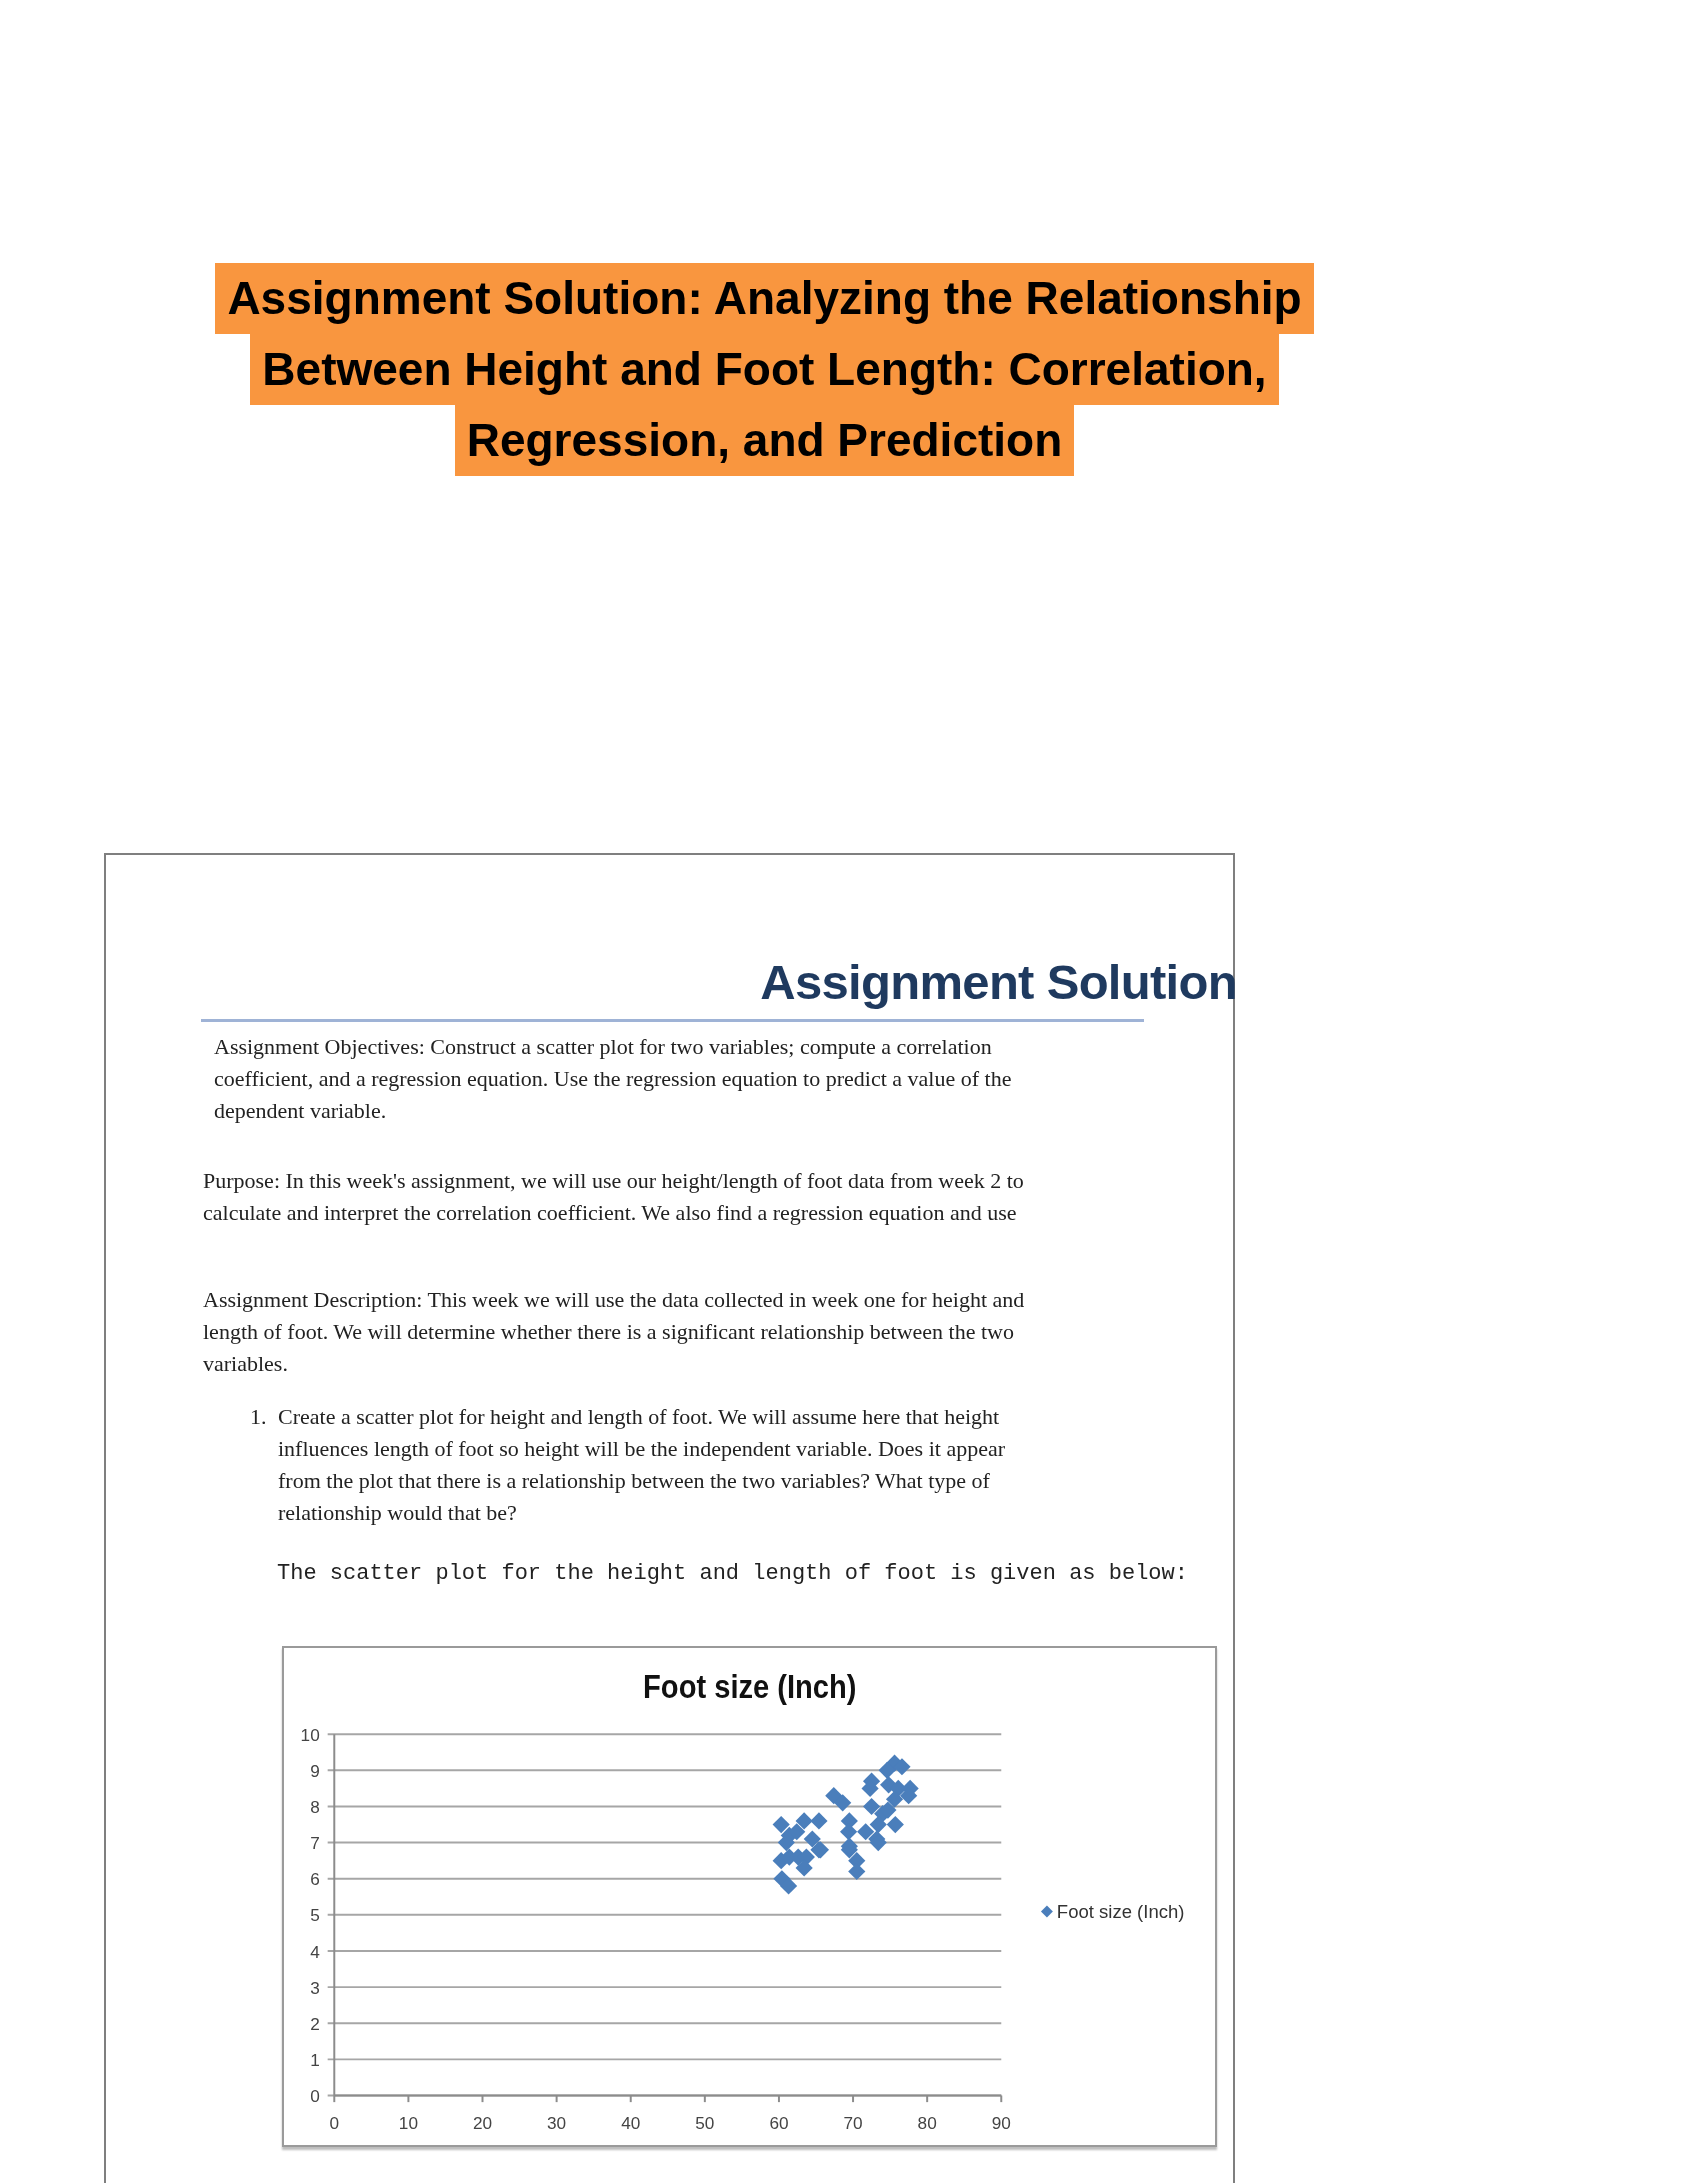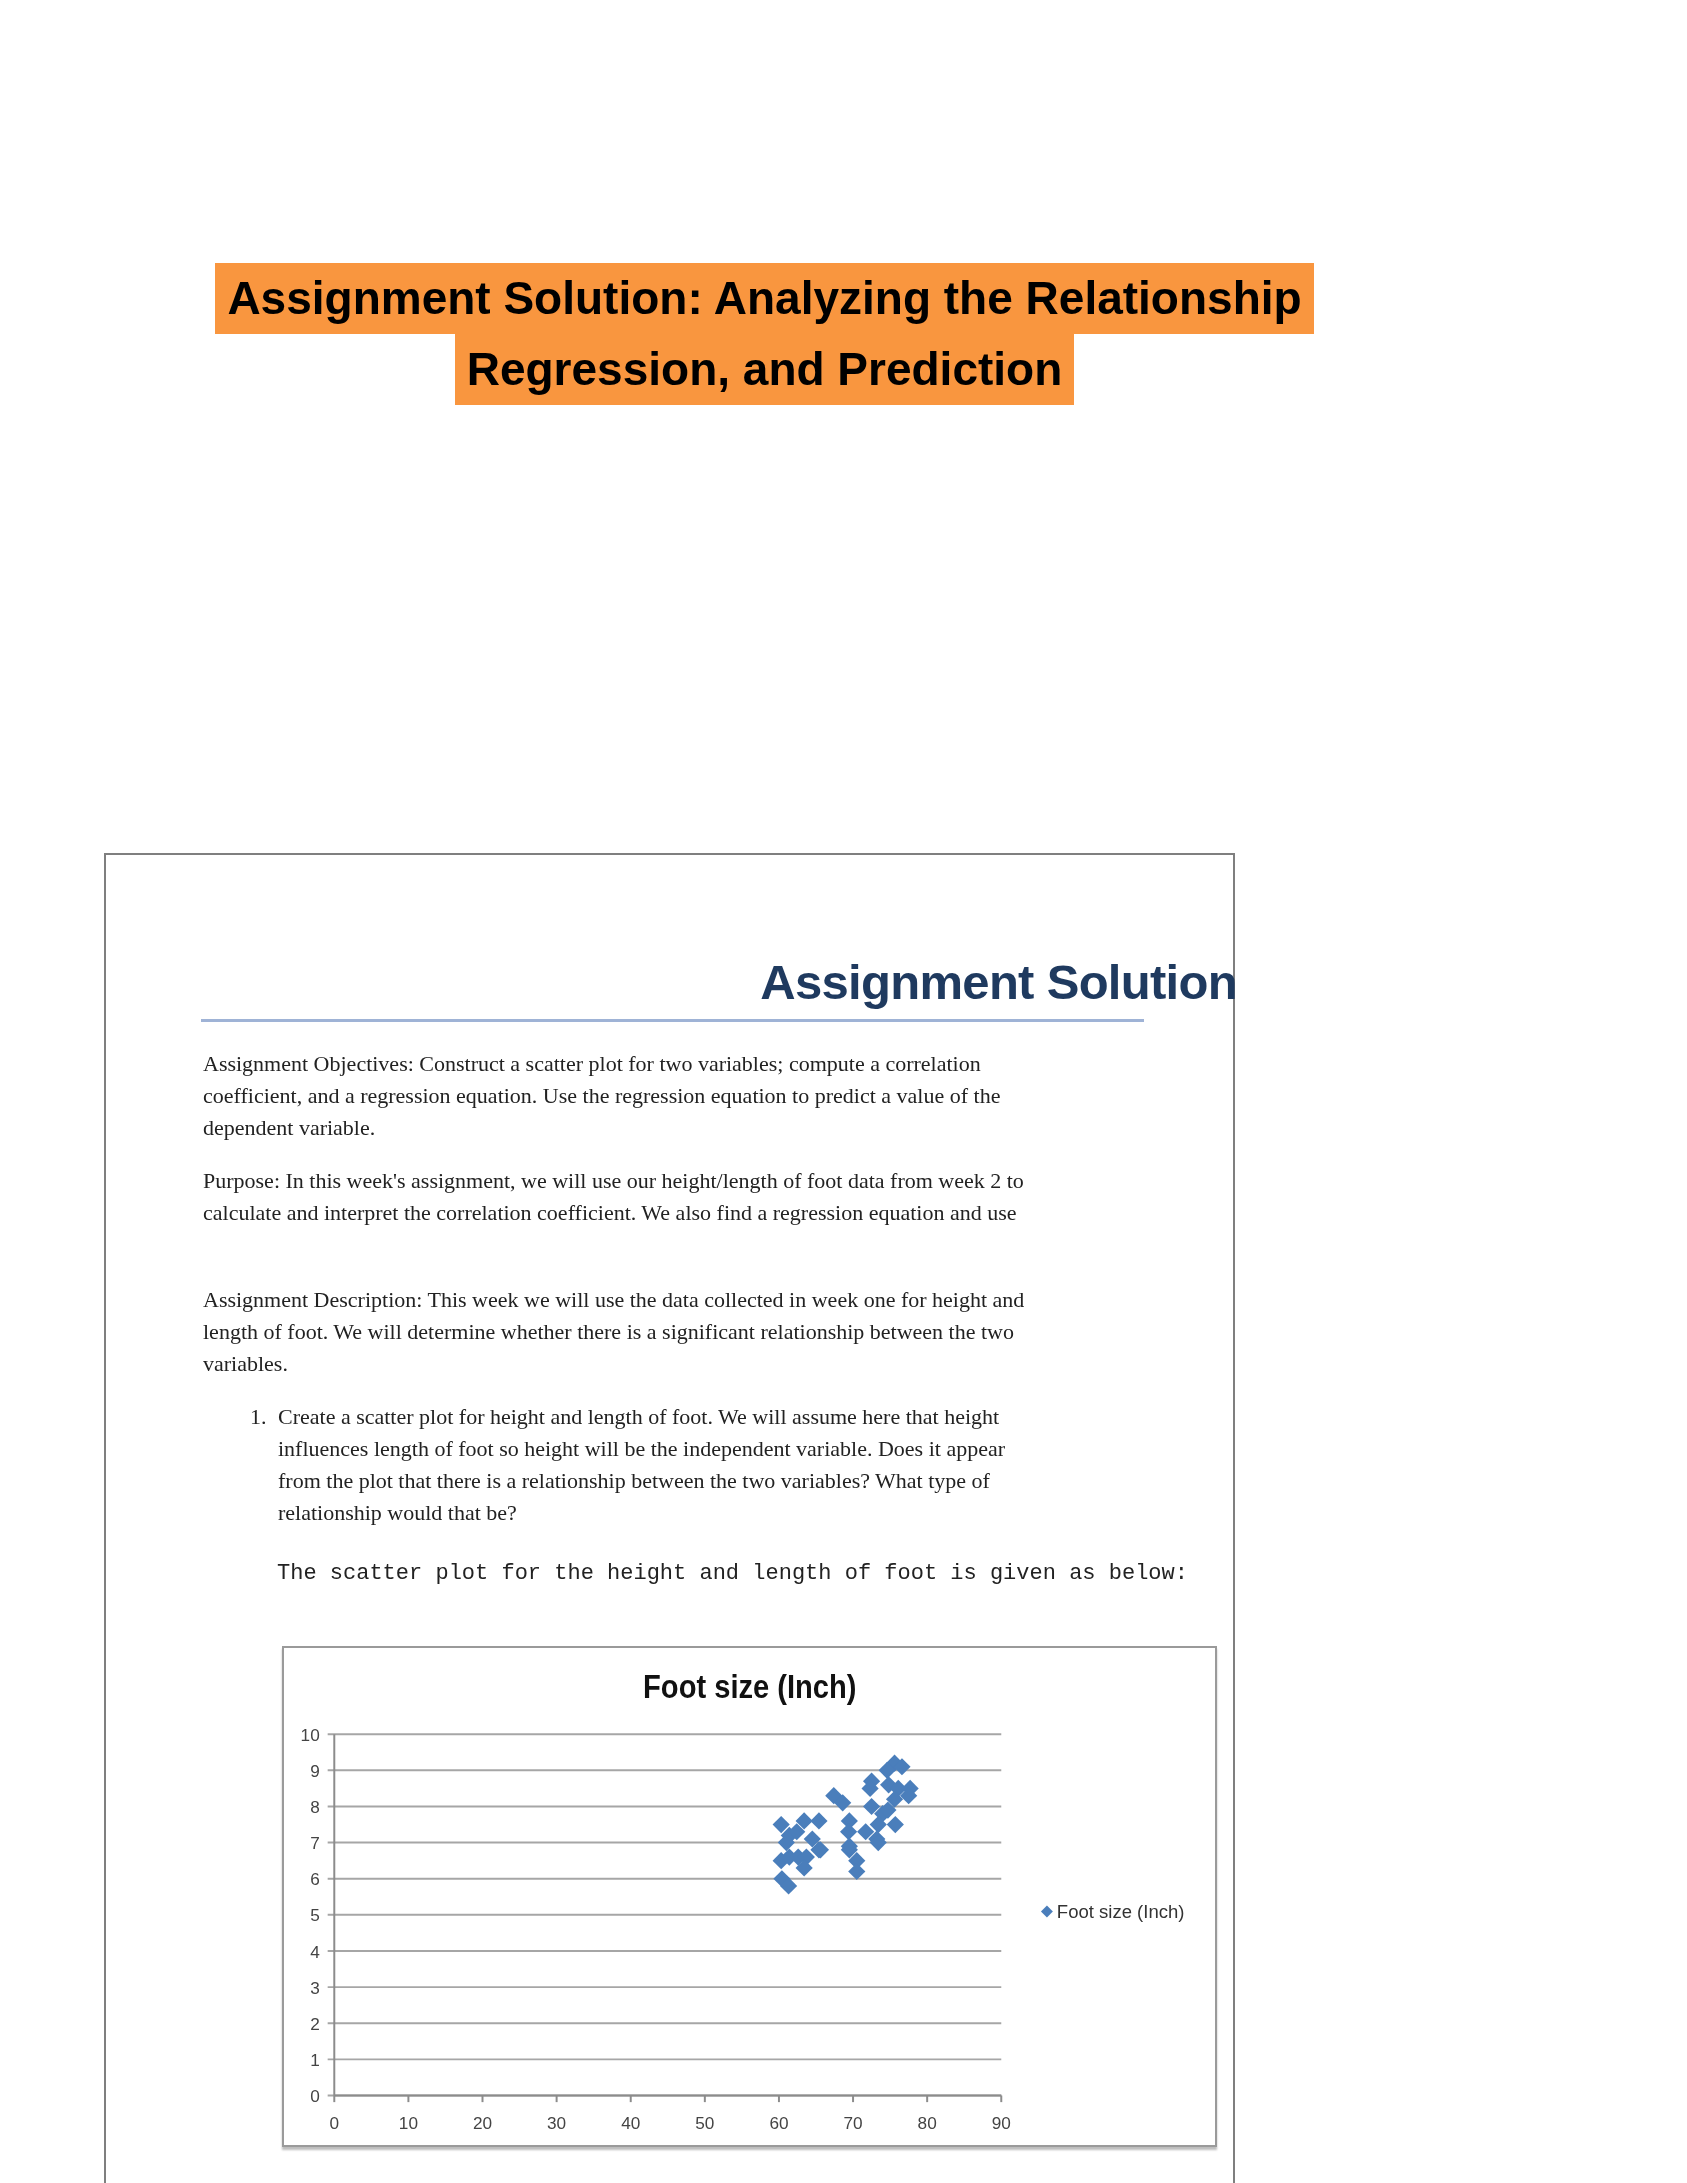--- a/index.html
+++ b/index.html
@@ -42,21 +42,21 @@
   }
   .doc-rule {
     position: absolute; left: 95px; top: 164px; width: 943px; height: 3.3px;
     background: #9fb3d6;
   }
   .para {
     position: absolute; left: 97px; width: 959px;
     font-family: "Liberation Serif", serif;
     font-size: 22px; line-height: 32px; color: #222222;
   }
-  .p1 { top: 193px; }
+  .p1 { top: 176px; margin-left: 11px; }
   .p2 { top: 310px; }
   .p3 { top: 429px; }
   .list-item {
     position: absolute; left: 144px; width: 926px;
     font-family: "Liberation Serif", serif;
     font-size: 22px; line-height: 32px; color: #222222;
   }
   .list-num { position: absolute; left: 0; top: 0; width: 26.5px; }
   .list-text { position: absolute; left: 28px; top: 0; width: 893px; }
   .li1 { top: 546px; }
@@ -74,20 +74,21 @@
     background: #ffffff;
     box-sizing: border-box;
   }
   .chart-svg { position: absolute; left: 0; top: 0; }
 </style>
 </head>
 <body>
 
 <div class="title-wrap">
   <span class="title-row"><span class="title-line">Assignment Solution: Analyzing the Relationship</span></span>
+  <span class="title-row"><span class="title-line">Between Height and Foot Length: Correlation,</span></span>
   <span class="title-row"><span class="title-line">Regression, and Prediction</span></span>
 </div>
 
 <div class="doc-frame">
   <div class="doc-heading">Assignment Solution</div>
   <div class="doc-rule"></div>
 
   <div class="para p1">
     <div>Assignment Objectives:  Construct a scatter plot for two variables; compute a correlation</div>
     <div>coefficient, and a regression equation.  Use the regression equation to predict a value of the</div>

